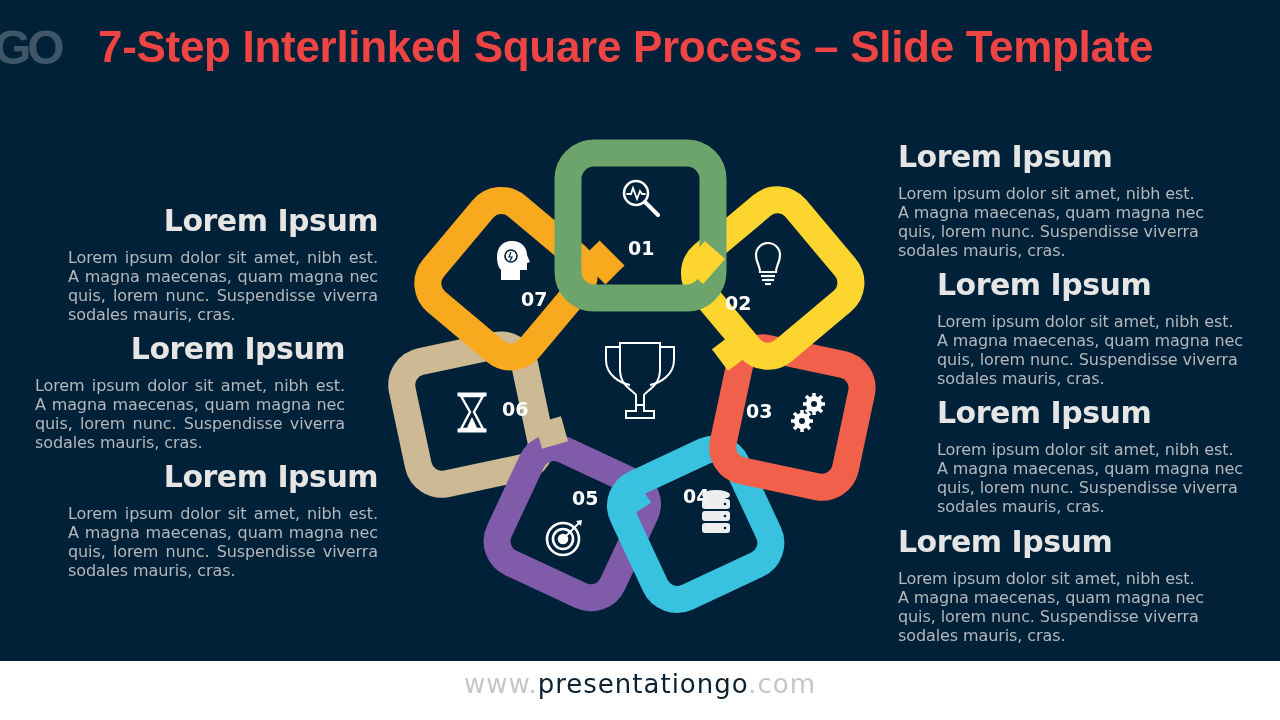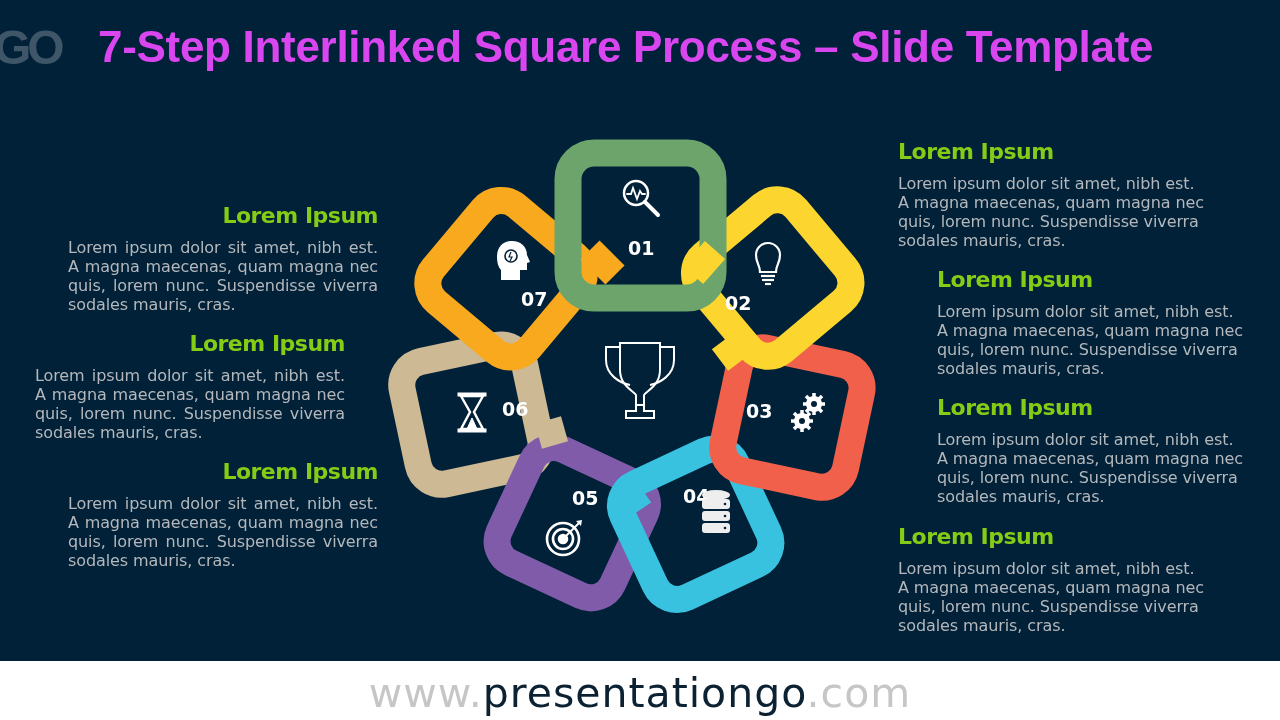--- a/index.html
+++ b/index.html
@@ -1,25 +1,25 @@
 <!DOCTYPE html>
 <html><head>
 <meta charset="utf-8">
 <style>
   html, body { margin:0; padding:0; }
   body { width:1280px; height:720px; background:#012138; position:relative; overflow:hidden; font-family:"Liberation Sans", sans-serif; }
-  .title { position:absolute; left:98px; top:22px; font-family:"Liberation Sans", sans-serif; font-weight:bold; font-size:44px; color:#d946ef; white-space:nowrap; letter-spacing:-0.3px; }
+  .title { position:absolute; left:98px; top:22px; font-family:"Liberation Sans", sans-serif; font-weight:bold; font-size:44px; color:#ef4444; white-space:nowrap; letter-spacing:-0.3px; }
   .logo-frag { position:absolute; left:-6px; top:20px; font-family:"Liberation Sans", sans-serif; font-weight:bold; font-size:48px; color:#3e5668; letter-spacing:-4px; }
   .block { position:absolute; width:310px; }
-  .block h3 { margin:0; font-family:"DejaVu Sans", sans-serif; font-weight:bold; font-size:22px; color:#84cc16; letter-spacing:-0.5px; }
+  .block h3 { margin:0; font-family:"DejaVu Sans", sans-serif; font-weight:bold; font-size:30px; color:#e5e5e5; letter-spacing:-0.5px; }
   .block p { margin:10px 0 0 0; font-family:"DejaVu Sans", sans-serif; font-size:16px; line-height:19px; color:#b4b8bc; letter-spacing:-0.1px; }
   .block.left h3 { text-align:right; }
   .block.left p { text-align:justify; }
   .footer { position:absolute; left:0; top:661px; width:1280px; height:59px; background:#ffffff; }
-  .footer-url { position:absolute; left:0; width:1280px; top:8px; text-align:center; font-family:"DejaVu Sans", sans-serif; font-size:41px; letter-spacing:1px; }
+  .footer-url { position:absolute; left:0; width:1280px; top:8px; text-align:center; font-family:"DejaVu Sans", sans-serif; font-size:26px; letter-spacing:1px; }
   .footer-url .muted { color:#c6c6c6; }
   .footer-url .brand { color:#0c2233; }
   svg.diagram { position:absolute; left:0; top:0; }
   .num { font-family:"DejaVu Sans", sans-serif; font-weight:bold; font-size:19px; fill:#ffffff; }
 </style>
 </head>
 <body>
 
 <div class="logo-frag">GO</div>
 <div class="title">7-Step Interlinked Square Process – Slide Template</div>

